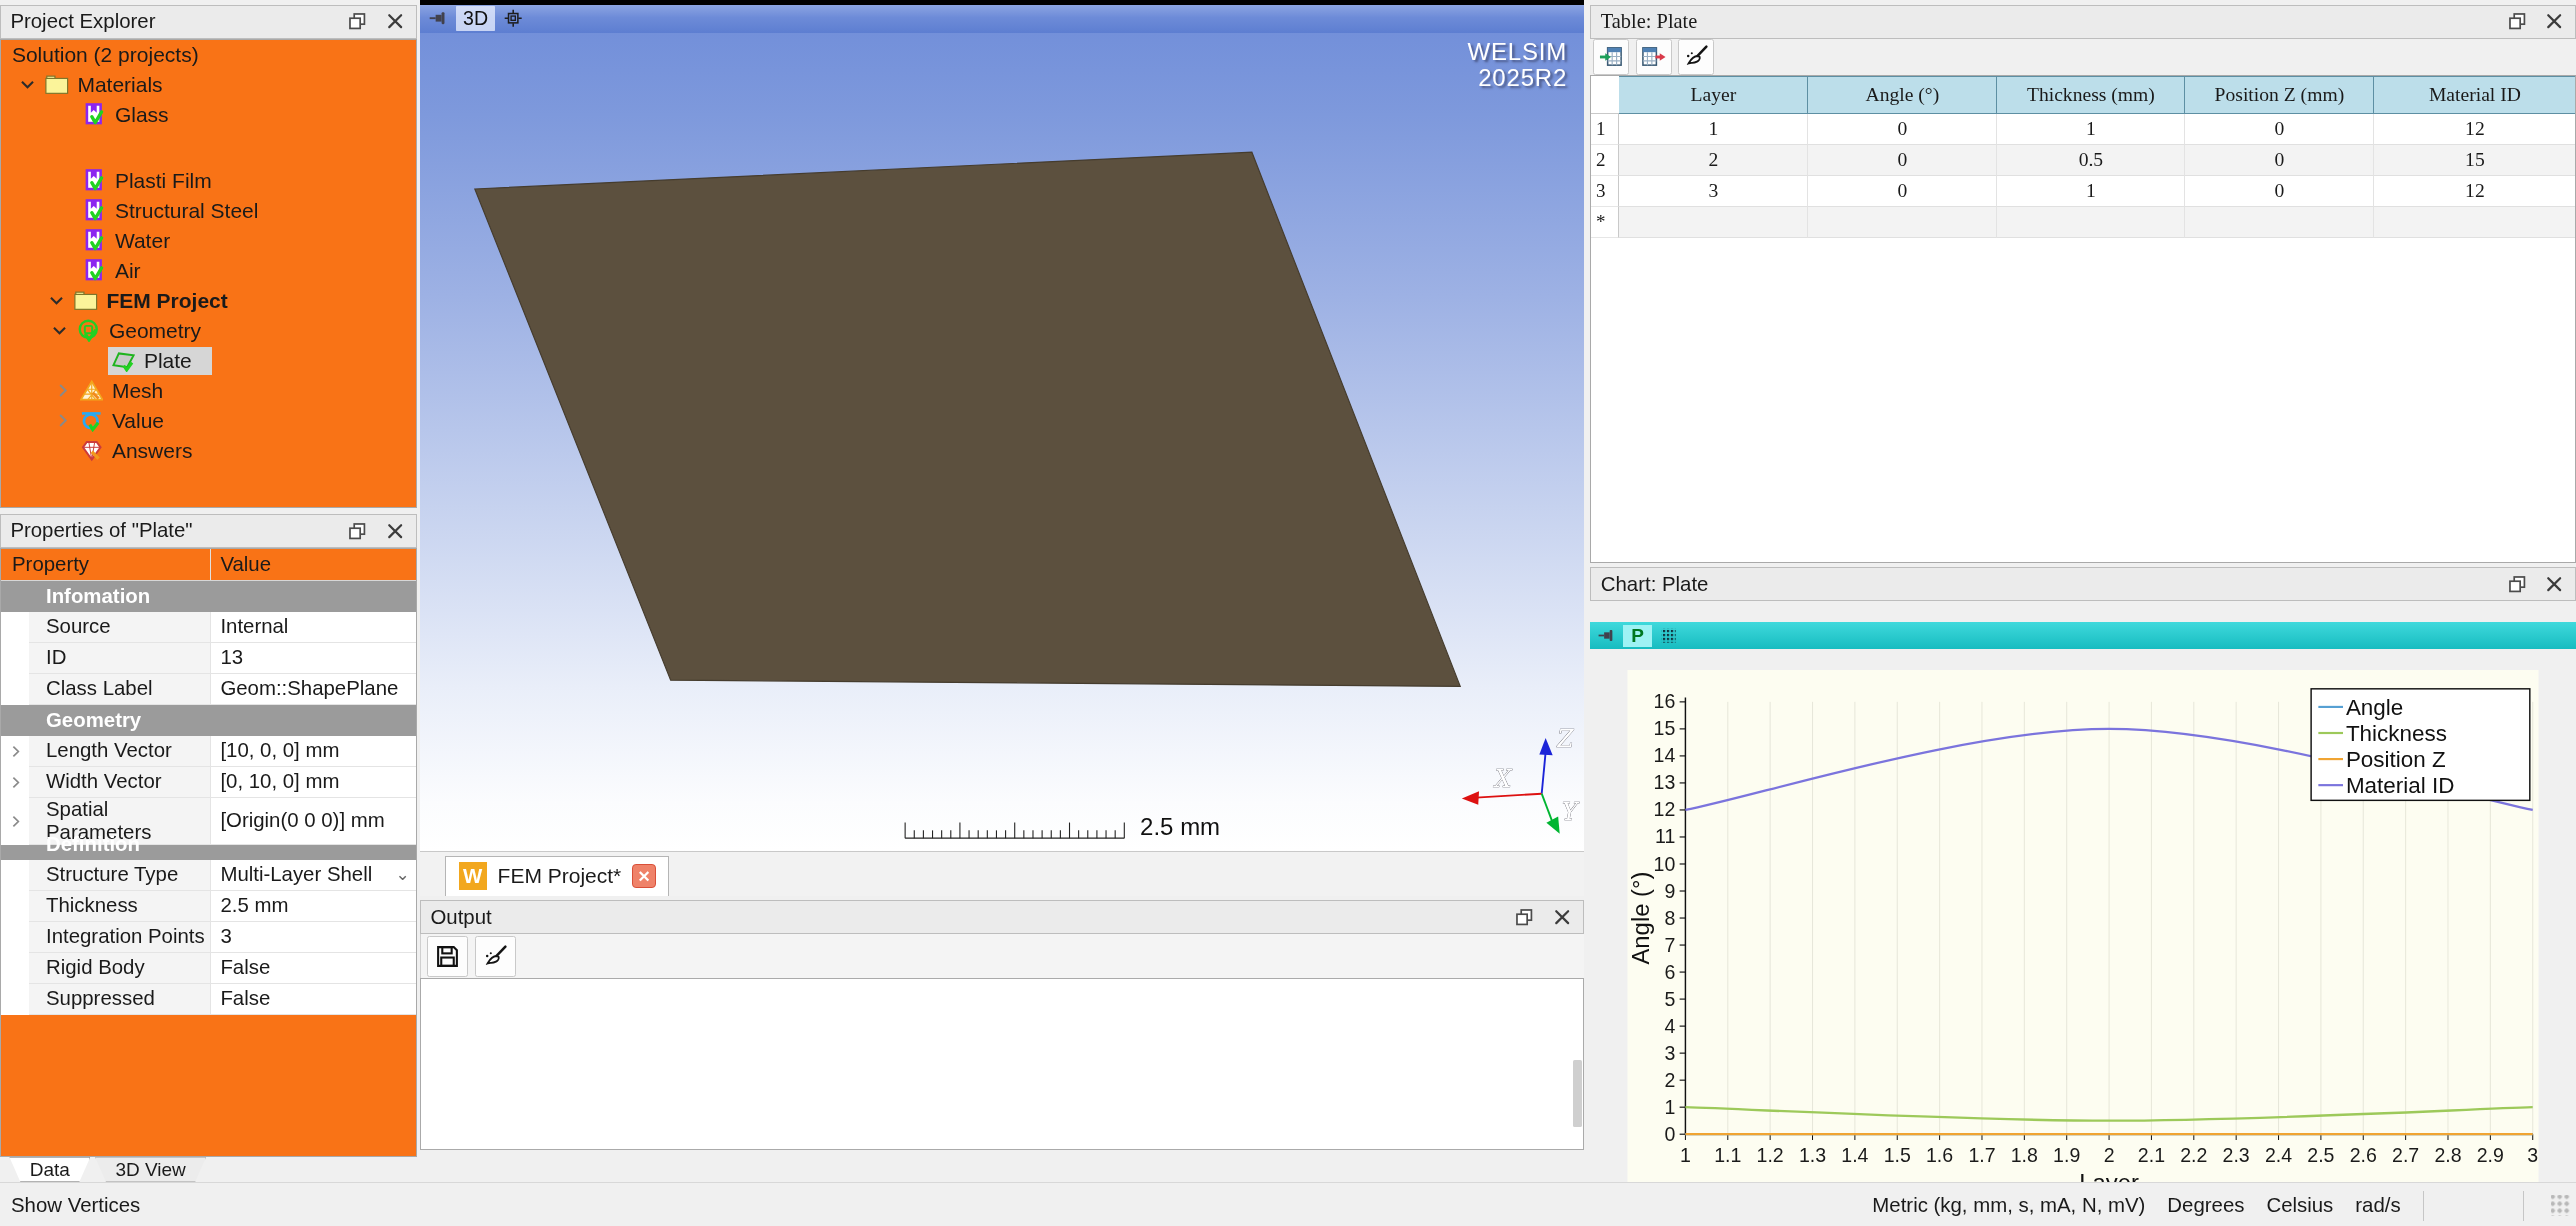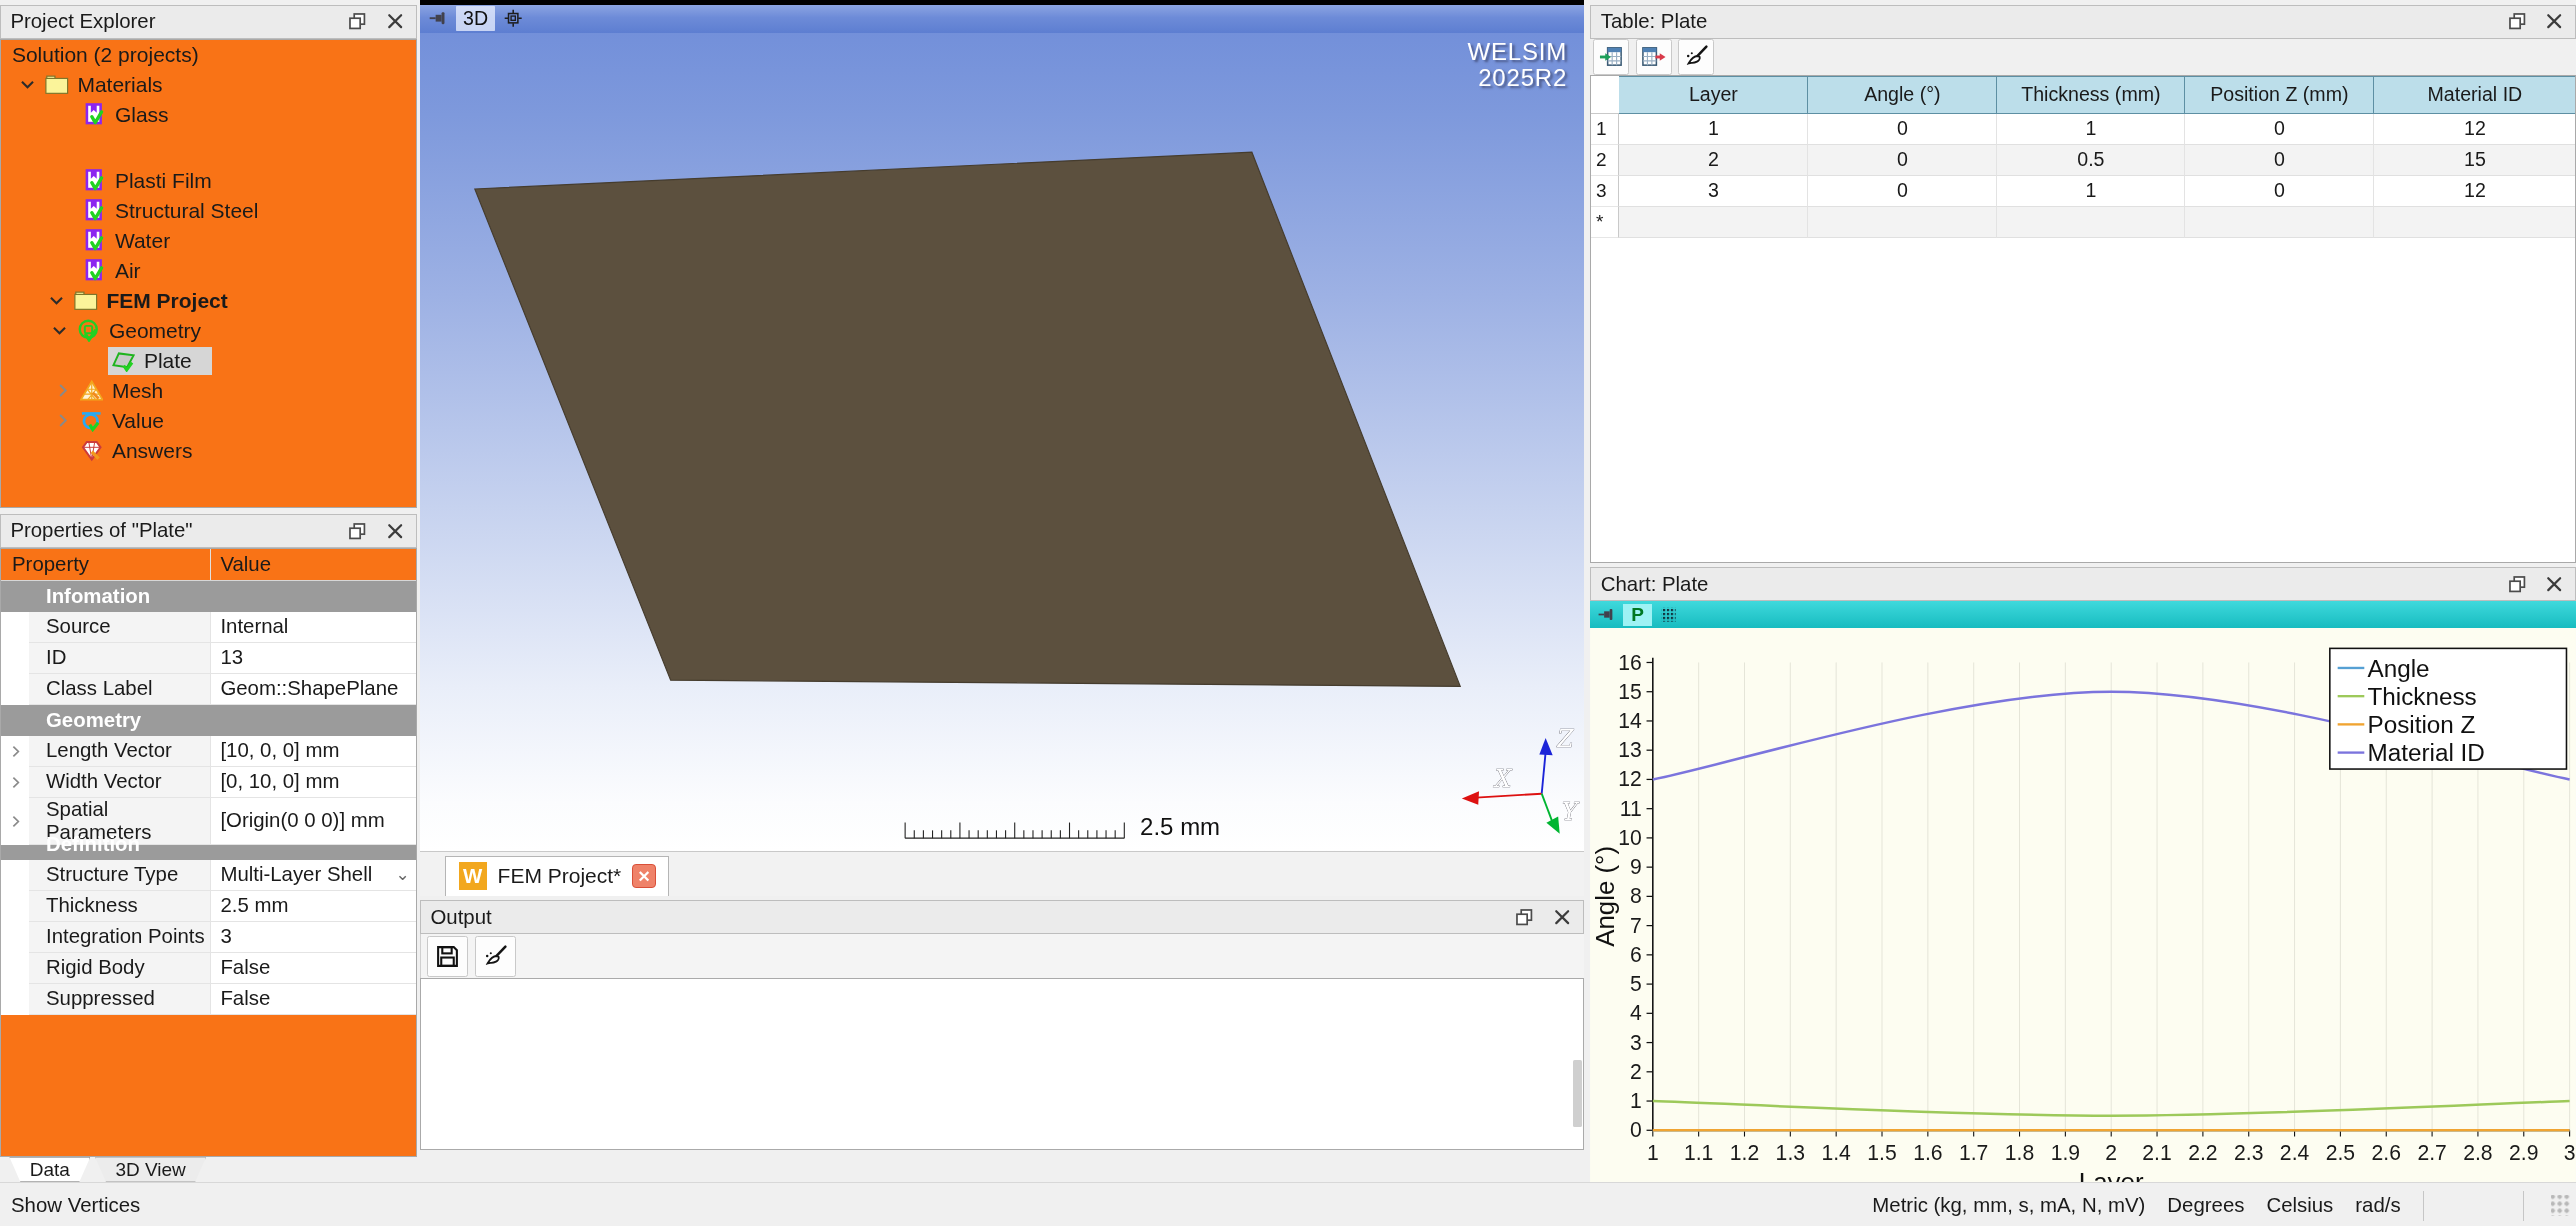--- a/index.html
+++ b/index.html
@@ -74,37 +74,37 @@
   .output{display:flex;flex-direction:column;flex:1;}
   .out-toolbar{height:44px;background:#f4f4f4;border-left:0.8px solid #cfcfcf;display:flex;align-items:center;
                gap:6.3px;padding-left:6.3px;flex:none;}
   .toolchip{width:39px;height:39px;background:#fdfdfd;border:0.8px solid #c9c9c9;border-radius:2.4px;
             display:flex;align-items:center;justify-content:center;}
   .toolchip svg{width:25px;height:25px;}
   .out-body{height:172px;background:#fff;border:0.8px solid #aaa;box-sizing:border-box;position:relative;}
   .out-scroll{position:absolute;right:0.8px;top:81px;width:9.4px;height:67px;background:#cfcfcf;border-radius:1.6px;}
   
   .right-dock{width:986px;flex:none;display:flex;flex-direction:column;padding-top:4.7px;box-sizing:border-box;}
-  .table-panel{height:558px;display:flex;flex-direction:column;flex:none;}
+  .table-panel{height:558px;display:flex;flex-direction:column;flex:none;font-family:Liberation Serif, serif;}
   .tbl-toolbar{height:36px;background:#f0f0f0;display:flex;align-items:center;gap:6.3px;padding-left:3.1px;flex:none;}
   .tbl-toolbar .toolchip{width:34px;height:34px;}
   .grid-wrap{flex:1;background:#fff;border:0.8px solid #a9a9a9;box-sizing:border-box;overflow:hidden;}
   .grid-head{display:grid;grid-template-columns:28px 189px 189px 188px 189px 1fr;height:38px;}
   .grid-head .hc{background:#bcdeea;border-right:0.8px solid #5d8fa3;border-top:0.8px solid #5d8fa3;border-bottom:0.8px solid #5d8fa3;
                  display:flex;align-items:center;justify-content:center;font-size:19.6px;}
   .grid-head .hc:last-child{border-right:none;}
   .grid-head .corner{background:#fff;border-bottom:0.8px solid #c9c9c9;}
   .grid-row{display:grid;grid-template-columns:28px 189px 189px 188px 189px 1fr;height:31px;}
   .grid-row .rn{display:flex;align-items:center;padding-left:4.7px;font-size:19px;border-right:0.8px solid #c9c9c9;
                 border-bottom:0.8px solid #e6e6e6;background:#fff;}
   .grid-row .dc{display:flex;align-items:center;justify-content:center;font-size:19.6px;
                 border-right:0.8px solid #e3e3e3;border-bottom:0.8px solid #e0e0e0;}
   .grid-row.alt .dc{background:#f3f3f3;}
   .grid-row .dc:last-child{border-right:none;}
-  .chart-panel{height:615px;display:flex;flex-direction:column;flex:none;}
+  .chart-panel{height:615px;display:flex;flex-direction:column;flex:none;gap:21px;}
   .chart-toolbar{height:27px;flex:none;background:linear-gradient(180deg,#3fd9dc,#17bcc0);display:flex;
                  align-items:center;gap:7.8px;padding-left:6.3px;}
   .chart-toolbar .icon svg{width:19px;height:19px;}
   .chipP{background:#9ef2f4;min-width:22px;height:22px;display:flex;align-items:center;justify-content:center;
          color:#072;font-size:19px;font-weight:bold;padding:0 3.1px;}
   
   .statusbar{height:45px;background:#f0f0f0;border-top:0.8px solid #d8d8d8;display:flex;align-items:center;
              font-size:20.4px;flex:none;}
   .statusbar .left{margin-left:11px;}
   .statusbar .right{margin-left:auto;display:flex;align-items:center;gap:22px;margin-right:4.7px;}

